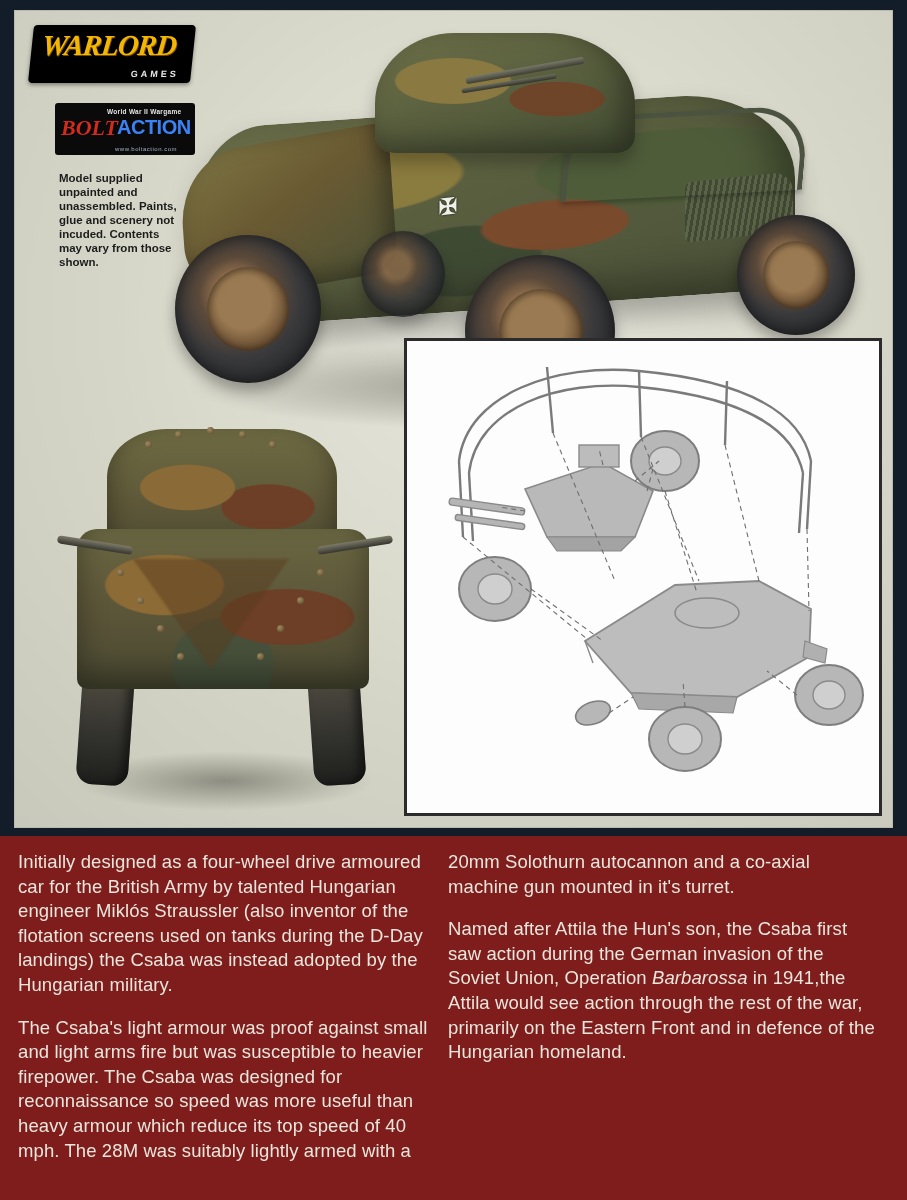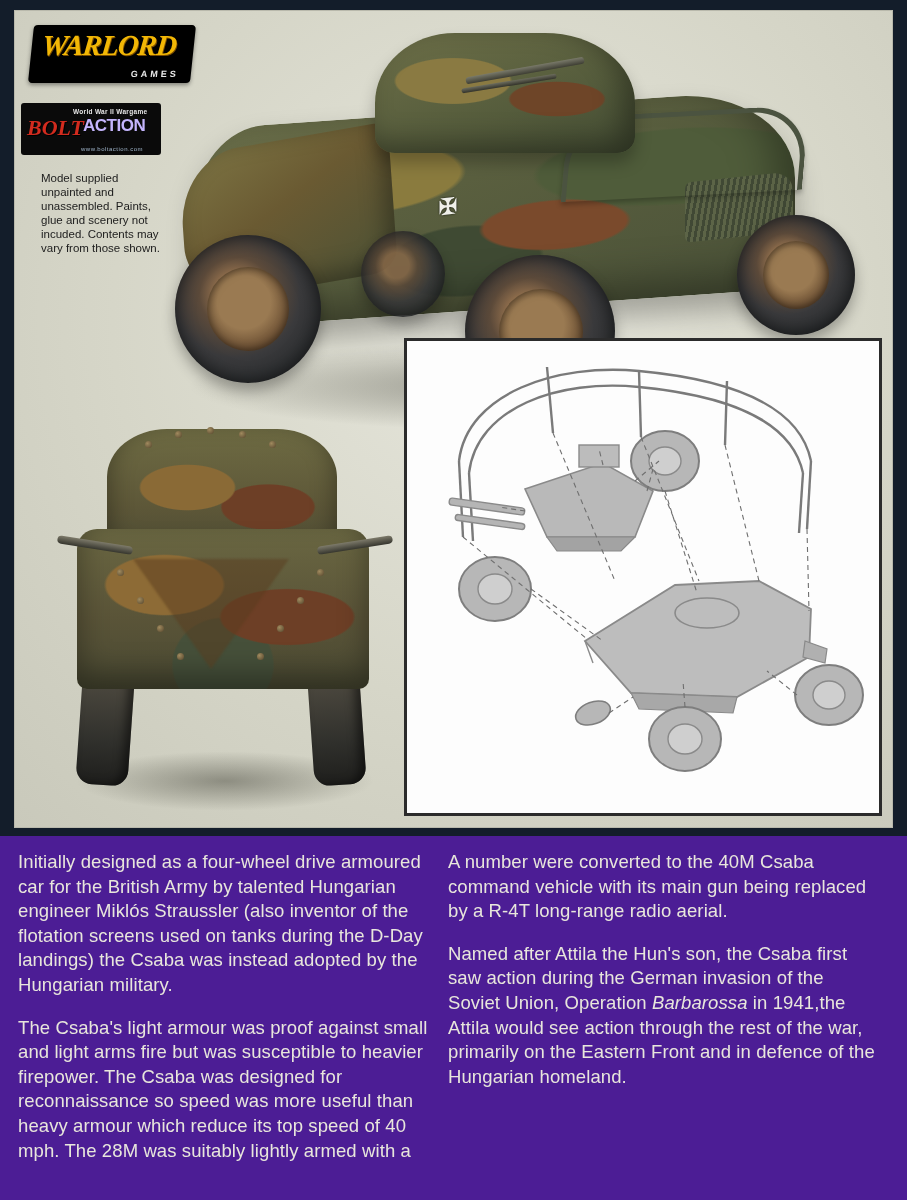--- a/index.html
+++ b/index.html
@@ -66,21 +66,21 @@
     bottom: 4px;
     font-size: 9px;
     font-weight: bold;
     letter-spacing: 3px;
     color: #e8e8e8;
   }
 
   
   .bolt-badge {
     position: absolute;
-    left: 6px;
+    left: 40px;
     top: 92px;
     width: 140px;
     height: 52px;
     background: #0a0a0a;
     border-radius: 3px;
     overflow: hidden;
   }
   .bolt-badge .ba-ww2 {
     position: absolute;
     left: 52px;
@@ -100,41 +100,41 @@
     font-size: 22px;
     color: #d22b1e;
     text-shadow: 1px 1px 0 #000;
   }
   .bolt-badge .ba-action {
     position: absolute;
     left: 62px;
     top: 13px;
     font-family: "Liberation Sans", sans-serif;
     font-weight: bold;
-    font-size: 17px;
-    color: #c4b5fd;
+    font-size: 20px;
+    color: #3b82f6;
     letter-spacing: -.5px;
   }
   .bolt-badge .ba-url {
     position: absolute;
     left: 60px;
     bottom: 3px;
     font-size: 6px;
     color: #9fb4c9;
     letter-spacing: .5px;
   }
 
   
   .disclaimer {
     position: absolute;
-    left: 26px;
+    left: 44px;
     top: 160px;
     width: 120px;
     font-family: "Liberation Sans", sans-serif;
-    font-weight: normal;
+    font-weight: bold;
     font-size: 11.5px;
     line-height: 1.22;
     color: #1c1c1c;
   }
 
   
   .car-hero {
     position: absolute;
     left: 150px;
     top: 8px;
@@ -353,21 +353,21 @@
   }
   .parts-inset svg { display: block; }
 
   
   .text-area {
     position: absolute;
     left: 0;
     top: 836px;
     width: 907px;
     height: 364px;
-    background: #4c1d95;
+    background: #7f1d1d;
     padding: 14px 18px 0 18px;
     box-sizing: border-box;
     display: flex;
   }
   .col {
     width: 430px;
   }
   .col p {
     margin: 0 0 18px 0;
     color: #e8e6dc;
@@ -518,18 +518,18 @@
       </svg>
     </div>
   </div>
 
   <div class="text-area">
     <div class="col">
       <p>Initially designed as a four-wheel drive armoured car for the British Army by talented Hungarian engineer Miklós Straussler (also inventor of the flotation screens used on tanks during the D-Day landings) the Csaba was instead adopted by the Hungarian military.</p>
       <p>The Csaba's light armour was proof against small and light arms fire but was susceptible to heavier firepower. The Csaba was designed for reconnaissance so speed was more useful than heavy armour which reduce its top speed of 40 mph. The 28M was suitably lightly armed with a</p>
     </div>
     <div class="col">
-      <p>A number were converted to the 40M Csaba command vehicle with its main gun being replaced by a R-4T long-range radio aerial.</p>
+      <p>20mm Solothurn autocannon and a co-axial machine gun mounted in it's turret.</p>
       <p><span>Named after Attila the Hun's son, the Csaba first saw action during the German invasion of the Soviet Union, Operation </span><span class="it">Barbarossa</span><span> in 1941,the Attila would see action through the rest of the war, primarily on the Eastern Front and in defence of the Hungarian homeland.</span></p>
     </div>
   </div>
 
 </div>
 
 </body></html>

